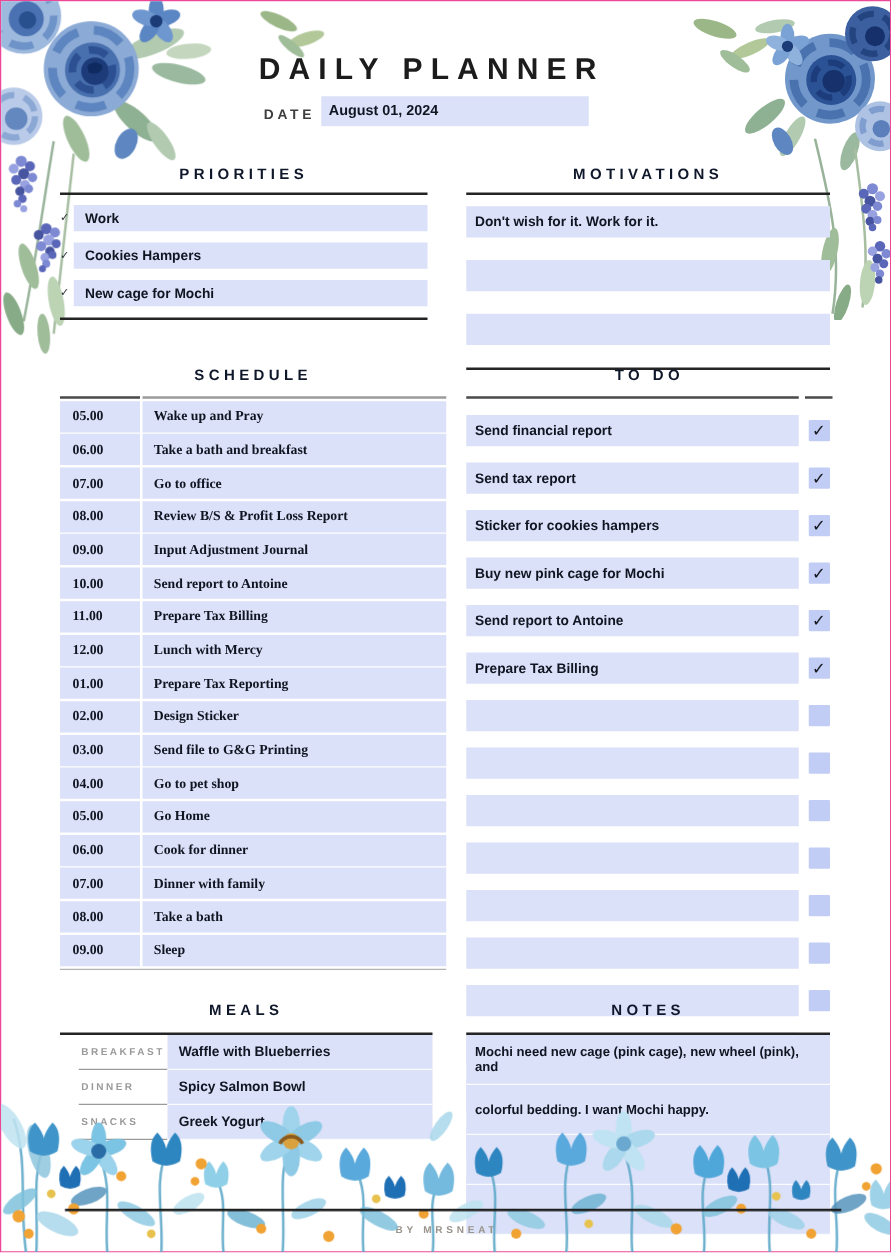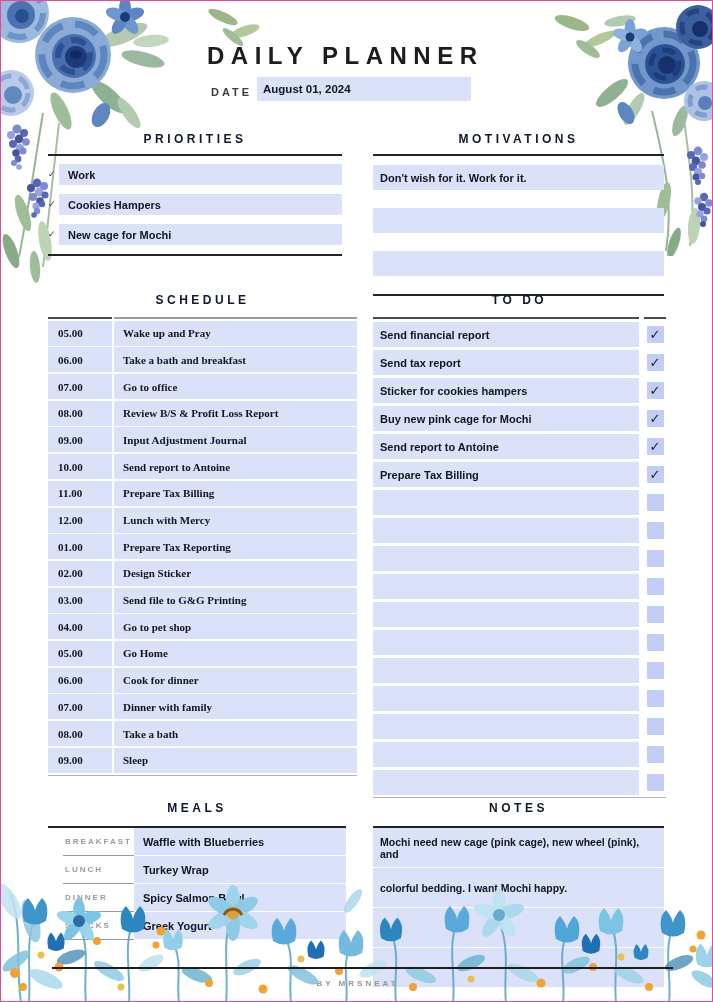--- a/index.html
+++ b/index.html
@@ -56,21 +56,21 @@
     padding-left:9px;font-size:11px;font-weight:700;}
   .tbl-bottom{height:1px;background:#b3b3b3;margin-top:2px;}
 
   
   .sec-todo{left:372px;top:292px;width:293px;}
   .sec-todo .sec-heading{margin-bottom:9px;}
   .td-topline{display:flex;height:2px;}
   .td-topline .a{flex:1;background:#4a4a4a;}
   .td-topline .g{width:5px;}
   .td-topline .b{width:22px;background:#4a4a4a;}
-  .td-row{display:flex;height:25px;margin-top:3px;}
+  .td-row{display:flex;height:25px;margin-top:13px;}
   .td-task{flex:1;background:var(--row);display:flex;align-items:center;
     padding-left:7px;font-size:11px;font-weight:700;}
   .td-gap{width:5px;}
   .td-checkcol{width:22px;display:flex;align-items:center;justify-content:center;}
   .td-box{width:17px;height:17px;background:var(--box);display:flex;align-items:center;
     justify-content:center;font-size:13px;font-weight:700;color:#171a23;border-radius:1px;}
 
   
   .sec-meals{left:47px;top:800px;width:298px;}
   .sec-meals .sec-heading{margin-bottom:10px;}
@@ -488,24 +488,20 @@
 
   <section class="sec sec-meals">
     <div class="sec-heading">MEALS</div>
     <div class="rule"></div>
     <div class="meal-rows">
         <div class="meal-row">
     <span class="meal-label">BREAKFAST</span>
     <span class="meal-value">Waffle with Blueberries</span>
   </div>
         <div class="meal-row">
-    <span class="meal-label">LUNCH</span>
-    <span class="meal-value">Turkey Wrap</span>
-  </div>
-        <div class="meal-row">
     <span class="meal-label">DINNER</span>
     <span class="meal-value">Spicy Salmon Bowl</span>
   </div>
         <div class="meal-row">
     <span class="meal-label">SNACKS</span>
     <span class="meal-value">Greek Yogurt</span>
   </div>
       </div>
   </section>
 

